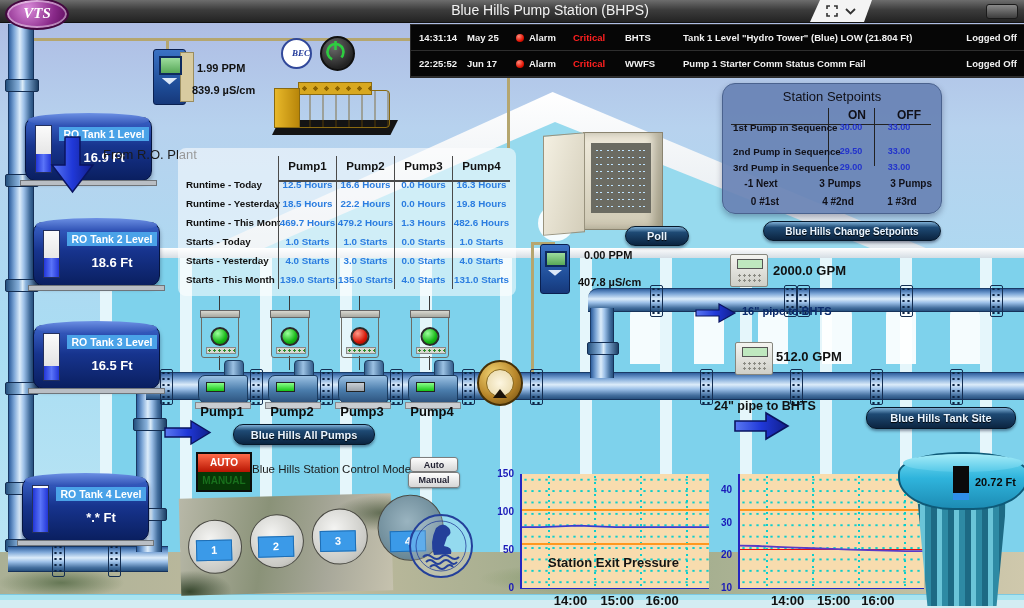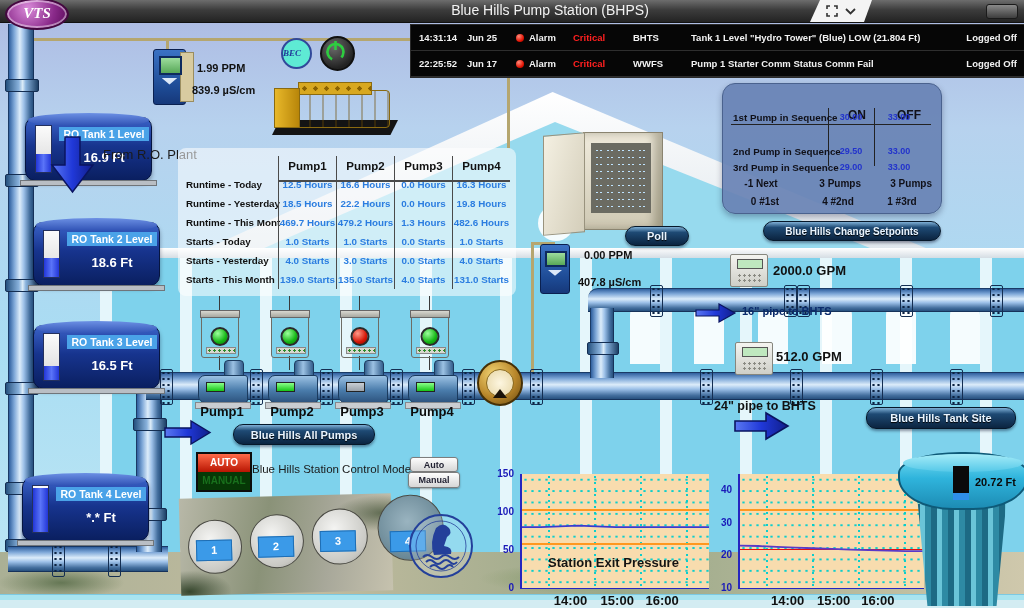--- a/index.html
+++ b/index.html
@@ -37,21 +37,21 @@
   #alarms{left:410px;top:24px;width:614px;height:52px;background:#060606;z-index:55;
     border:1px solid #2a2a2a;display:flex;flex-direction:column;}
   .alarm-row{height:25px;display:flex;align-items:center;border-bottom:1px solid #2e2e2e;
     color:#f2f2f2;font-size:9.5px;font-weight:bold;white-space:nowrap;}
   .a-time{width:48px;padding-left:8px;}
   .a-date{width:44px;}
   .a-dot{width:18px;display:flex;justify-content:center;}
   .a-dot i{width:8px;height:8px;border-radius:50%;background:radial-gradient(circle at 35% 30%,#ff8a7a,#e01000 65%,#7a0500);}
   .a-type{width:44px;}
   .a-sev{width:52px;color:#ff2020;}
-  .a-sta{width:58px;margin-left:8px;}
+  .a-sta{width:58px;}
   .a-msg{flex:1;}
   .a-usr{width:64px;text-align:right;padding-right:8px;}
   
   .pipe-h{background:linear-gradient(180deg,#2f5f9e 0%,#7fa8d8 22%,#dcecfa 45%,#9cc0e8 62%,#446f9e 86%,#27507e 100%);
     border-top:1px solid #1a3a66;border-bottom:1px solid #16325a;z-index:5;}
   .pipe-v{background:linear-gradient(90deg,#2f5f9e 0%,#7fa8d8 22%,#dcecfa 45%,#9cc0e8 62%,#446f9e 86%,#27507e 100%);
     border-left:1px solid #1a3a66;border-right:1px solid #16325a;z-index:5;}
   .hflange{position:absolute;top:-4px;width:11px;height:calc(100% + 8px);border-radius:2px;z-index:6;
     background:linear-gradient(180deg,#24507e,#89b2dc 40%,#dcecf8 52%,#89b2dc 62%,#1d4066);
     border:1px solid #142e52;background-image:radial-gradient(circle,#0d2342 1px,transparent 1.3px);background-size:5px 6px;}
@@ -180,22 +180,22 @@
     background-image:radial-gradient(circle,#bfe4ff 0.8px,transparent 1px);background-size:4px 7px;}
   #cab-door{position:absolute;left:0;top:7px;width:40px;height:98px;background:linear-gradient(105deg,#f4f0e2,#d4cebA);
     border:1px solid #99937e;transform:skewY(-5deg);}
   #gen-base{left:272px;top:120px;width:126px;height:15px;background:#141414;z-index:12;clip-path:polygon(6% 0,100% 0,94% 100%,0 100%);}
   #gen-body{left:282px;top:90px;width:106px;height:36px;border-radius:4px;z-index:12;
     background:linear-gradient(#f2c637,#c89012);border:1px solid #8a6a10;
     background-image:repeating-linear-gradient(90deg,rgba(110,75,0,.35) 0 2px,transparent 2px 13px);}
   #gen-top{left:298px;top:82px;width:72px;height:11px;background:#d8a820;border:1px solid #8a6a10;z-index:12;
     background-image:radial-gradient(circle,#8a6200 2px,transparent 2.3px);background-size:11px 11px;}
   #gen-rad{left:274px;top:88px;width:24px;height:38px;background:linear-gradient(90deg,#e8b82a,#b8860a);border:1px solid #8a6a10;z-index:12;}
-  #bec{left:281px;top:38px;width:27px;height:27px;border-radius:50%;background:#5eead4;border:2px solid #31489a;z-index:13;
-    color:#223a9a;font:italic bold 9px "Liberation Serif",serif;text-align:left;line-height:26px;}
+  #bec{left:281px;top:38px;width:27px;height:27px;border-radius:50%;background:#ffffff;border:2px solid #31489a;z-index:13;
+    color:#223a9a;font:italic bold 9px "Liberation Serif",serif;text-align:right;line-height:26px;}
   #pwr{left:320px;top:36px;width:31px;height:31px;border-radius:50%;z-index:13;
     background:radial-gradient(circle at 38% 30%,#6a6a6a,#222 72%);border:2px solid #101010;}
   #gauge{left:477px;top:360px;width:42px;height:42px;border-radius:50%;z-index:14;
     background:radial-gradient(circle at 35% 30%,#f2d472,#b8862a 55%,#6a4a10);border:2px solid #463006;}
   #gauge i{position:absolute;left:7px;top:7px;right:7px;bottom:7px;border-radius:50%;
     background:radial-gradient(#fdf6e0,#e6d5a4);border:1px solid #8a6a20;}
   #gauge b{position:absolute;left:50%;bottom:6px;width:14px;height:9px;transform:translateX(-50%);
     background:#1a1208;clip-path:polygon(50% 0,100% 100%,0 100%);}
 </style>
 </head>
@@ -272,21 +272,21 @@
   </svg>
   <svg width="11" height="7">
     <polyline points="1,1 5.5,5.5 10,1" stroke="#333" fill="none" stroke-width="1.8"></polyline>
   </svg>
 </div>
 <div class="abs" id="min-btn"></div>
 
 <div class="abs" id="alarms">
     <div class="alarm-row">
       <span class="a-time">14:31:14</span>
-      <span class="a-date">Jun 25</span>
+      <span class="a-date">May 25</span>
       <span class="a-dot">
         <i></i>
       </span>
       <span class="a-type">Alarm</span>
       <span class="a-sev">Critical</span>
       <span class="a-sta">BHTS</span>
       <span class="a-msg">Tank 1 Level "Hydro Tower" (Blue) LOW (21.804 Ft)</span>
       <span class="a-usr">Logged Off</span>
     </div>
     <div class="alarm-row">
@@ -420,26 +420,27 @@
     <div class="rt-v">3.0 Starts</div>
     <div class="rt-v">0.0 Starts</div>
     <div class="rt-v">4.0 Starts</div>
     <div class="rt-l">Starts - This Month</div>
     <div class="rt-v">139.0 Starts</div>
     <div class="rt-v">135.0 Starts</div>
     <div class="rt-v">4.0 Starts</div>
     <div class="rt-v">131.0 Starts</div>
   </div>
 <div class="abs" id="setpoints">
+    <div class="sp-title">Station Setpoints</div>
     <div class="sp-hdr" style="left: 125px;">ON</div>
     <div class="sp-hdr" style="left: 174px;">OFF</div>
     <div class="sp-vline" style="left: 105px;"></div>
     <div class="sp-vline" style="left: 151px;"></div>
     <div class="sp-hline"></div>
-    <div class="sp-row" style="top: 28px;">
+    <div class="sp-row" style="top: 38px;">
       <div class="sp-l">1st Pump in Sequence</div>
       <div class="sp-on">30.00</div>
       <div class="sp-off">33.00</div>
     </div>
     <div class="sp-row" style="top: 62px;">
       <div class="sp-l">2nd Pump in Sequence</div>
       <div class="sp-on">29.50</div>
       <div class="sp-off">33.00</div>
     </div>
     <div class="sp-row" style="top: 78px;">

